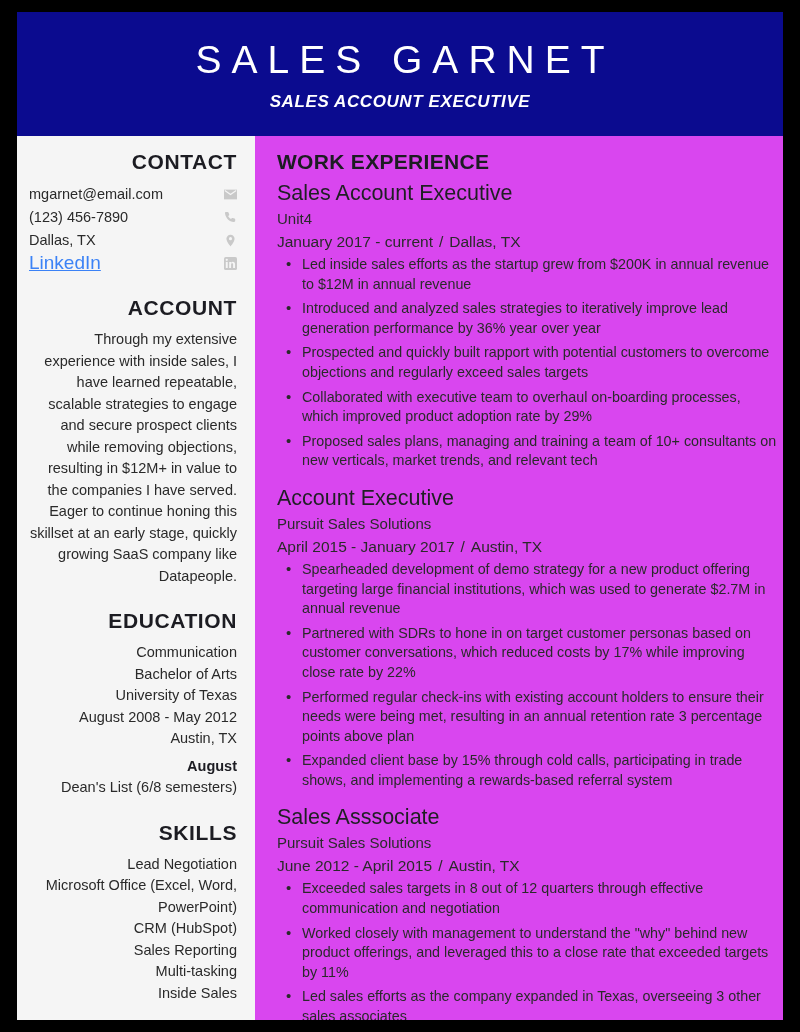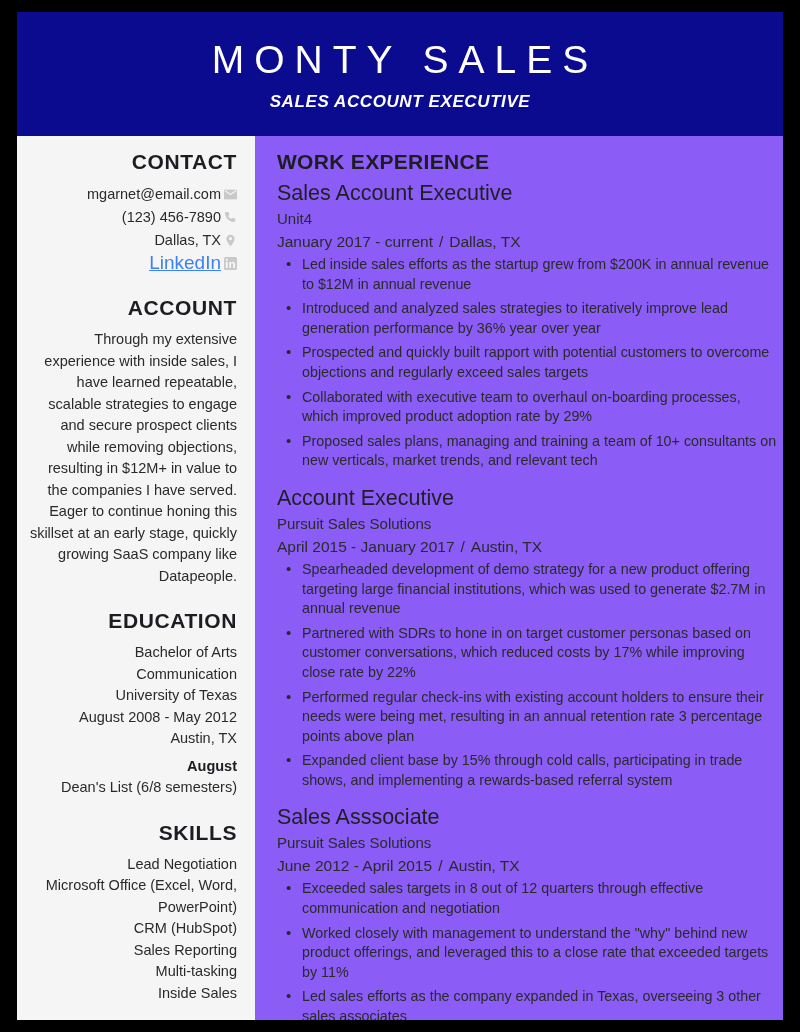--- a/index.html
+++ b/index.html
@@ -75,21 +75,21 @@
   .side-block { margin-bottom: 22px; }
   .side-line {
     font-size: 14.5px;
     line-height: 21.5px;
     color: #2a2a2a;
   }
 
   .contact-row {
     display: flex;
     align-items: center;
-    justify-content: flex-end;
+    justify-content: space-between;
     gap: 3px;
     line-height: 22px;
     margin-bottom: 1px;
   }
   .contact-row .ctext { font-size: 14.5px; color: #2a2a2a; }
   .contact-row .cicon {
     width: 13px; height: 13px;
     flex: 0 0 13px;
     display: inline-flex;
     align-items: center;
@@ -108,21 +108,21 @@
     line-height: 21.5px;
     color: #2a2a2a;
     text-align: right;
   }
 
   .edu-bold { font-weight: 700; color: #1c1c22; }
 
   
   #main {
     flex: 1 1 auto;
-    background: #8b5cf6;
+    background: #d946ef;
     padding: 14px 4px 0 22px;
     color: #262626;
   }
   #main-h {
     font-size: 21px;
     font-weight: 700;
     letter-spacing: 0.3px;
     color: #1c1c22;
     margin-bottom: 5px;
   }
@@ -167,21 +167,21 @@
     font-size: 15px;
     color: #2a2a2a;
   }
 </style>
 </head>
 <body>
 
 <div id="page">
 
   <div id="header">
-    <div id="name">MONTY SALES</div>
+    <div id="name">SALES GARNET</div>
     <div id="title">SALES ACCOUNT EXECUTIVE</div>
   </div>
 
   <div id="body">
 
     <div id="sidebar">
 
       <div class="side-block">
         <div class="side-h">CONTACT</div>
 
@@ -227,22 +227,22 @@
         </div>
       </div>
 
       <div class="side-block">
         <div class="side-h">ACCOUNT</div>
         <div id="summary-text">Through my extensive experience with inside sales, I have learned repeatable, scalable strategies to engage and secure prospect clients while removing objections, resulting in $12M+ in value to the companies I have served. Eager to continue honing this skillset at an early stage, quickly growing SaaS company like Datapeople.</div>
       </div>
 
       <div class="side-block">
         <div class="side-h">EDUCATION</div>
+        <div class="side-line">Communication</div>
         <div class="side-line">Bachelor of Arts</div>
-        <div class="side-line">Communication</div>
         <div class="side-line">University of Texas</div>
         <div class="side-line">August 2008 - May 2012</div>
         <div class="side-line">Austin, TX</div>
         <div class="side-line edu-bold" style="margin-top:6px;">August</div>
         <div class="side-line">Dean's List (6/8 semesters)</div>
       </div>
 
       <div class="side-block">
         <div class="side-h">SKILLS</div>
         <div class="side-line">Lead Negotiation</div>

